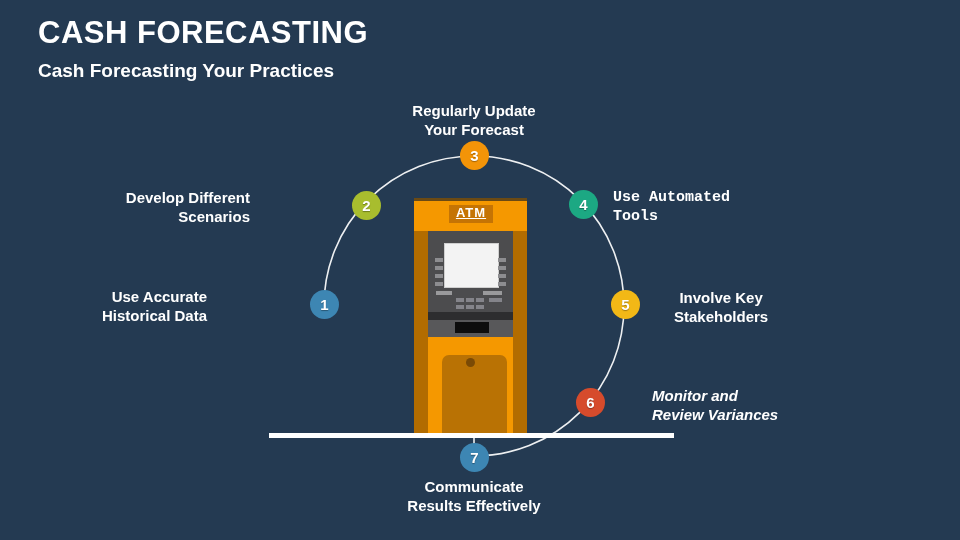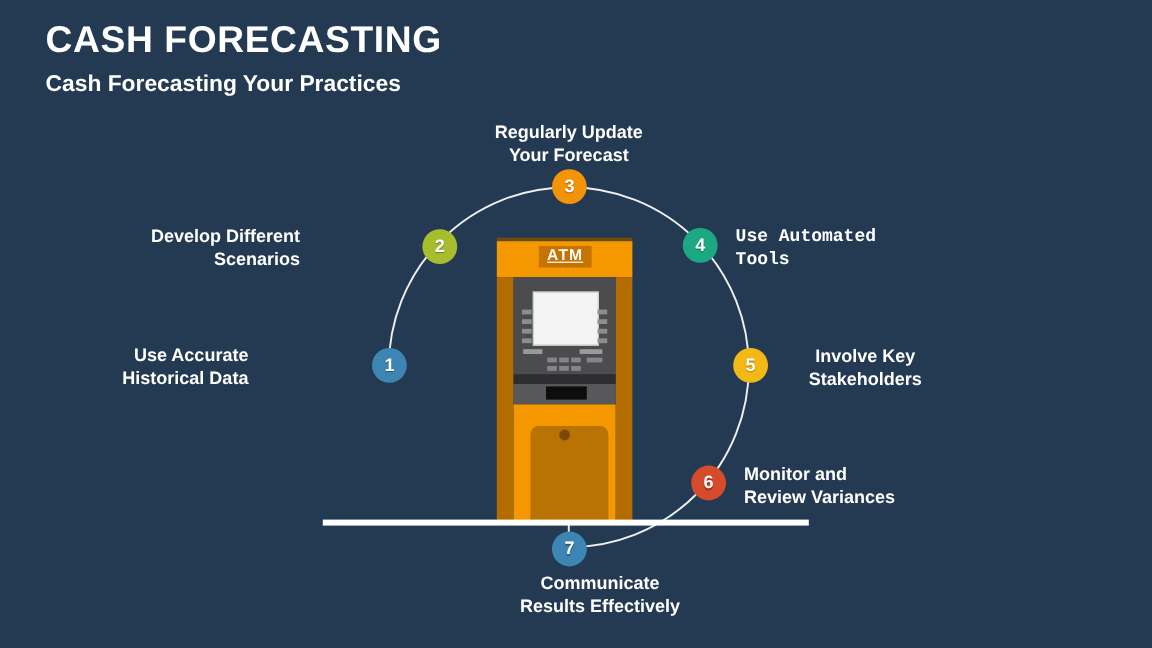--- a/index.html
+++ b/index.html
@@ -56,22 +56,22 @@
   .b4{left:569px;top:190px;} .b5{left:611px;top:290px;} .b6{left:576px;top:388px;}
   .b7{left:460px;top:443px;}
 
   .lbl{position:absolute;z-index:4;font-size:15px;font-weight:600;line-height:19px;
     color:#fff;white-space:pre-line;}
   .l1{right:665px;top:287px;text-align:right;}
   .l2{right:622px;top:188px;text-align:right;}
   .l3{left:474px;top:101px;transform:translateX(-50%);text-align:center;}
   .l4{left:613px;top:188px;text-align:left;font-family:Liberation Mono, monospace;}
   .l5{left:654px;top:288px;text-align:center;margin-left:20px;}
-  .l6{left:620px;top:386px;text-align:left;}
-  .l7{left:474px;top:477px;transform:translateX(-50%);text-align:center;margin-left:26px;}
+  .l6{left:652px;top:386px;text-align:left;font-style:italic;}
+  .l7{left:474px;top:477px;transform:translateX(-50%);text-align:center;}
 </style>
 </head>
 <body>
 
 <div class="slide">
 
   <h1 class="title">CASH FORECASTING</h1>
   <h2 class="subtitle">Cash Forecasting Your Practices</h2>
 
   <svg class="arc" viewBox="0 0 960 540" aria-hidden="true">

